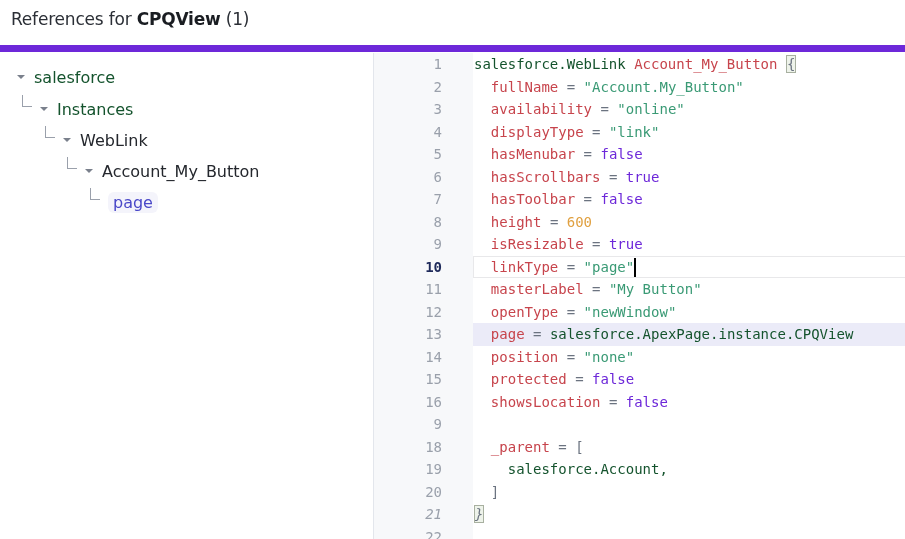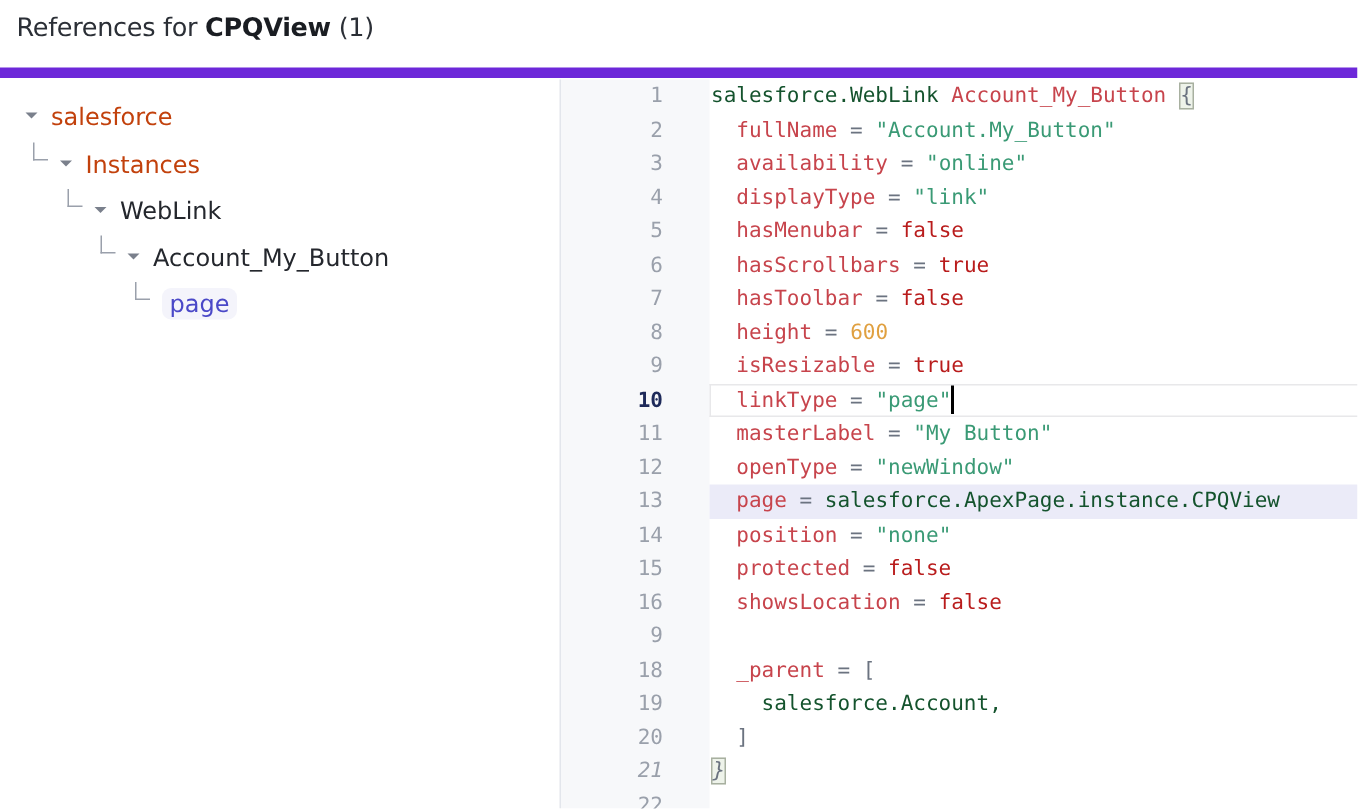--- a/index.html
+++ b/index.html
@@ -6,38 +6,38 @@
   html, body { width: 905px; height: 539px; overflow: hidden; background: #ffffff; }
   body { font-family: "DejaVu Sans", sans-serif; position: relative; }
   .header { position: absolute; left: 0; top: 0; width: 905px; height: 52px; border-bottom: 7px solid #6d28d9; }
   .title { position: absolute; left: 11px; top: 9px; font-size: 17px; color: #2b2f36; letter-spacing: -0.2px; white-space: nowrap; }
   .title b { font-weight: bold; color: #1a1d22; }
   .tree { position: absolute; left: 0; top: 53px; width: 373px; height: 486px; }
   .tnode { position: absolute; height: 24px; display: flex; align-items: center; white-space: nowrap; }
   .caret { display: inline-block; width: 0; height: 0; border-left: 4px solid transparent; border-right: 4px solid transparent; border-top: 4px solid #7a808c; margin-right: 9px; }
   .elbow { position: absolute; width: 10px; height: 12px; border-left: 1px solid #9aa0ab; border-bottom: 1px solid #9aa0ab; }
   .tlabel { font-size: 16px; }
-  .muted { color: #c2410c; }
+  .muted { color: #14532d; }
   .dark { color: #24272d; }
   .selected { color: #4a48c8; background: #f4f4fb; border-radius: 6px; padding: 1px 5px; }
   .divider { position: absolute; left: 373px; top: 53px; width: 1px; height: 486px; background: #e3e6ec; }
   .gutter { position: absolute; left: 374px; top: 53px; width: 99px; height: 486px; background: #f7f8fa; }
   .editor { position: absolute; left: 374px; top: 53px; width: 531px; height: 486px; font-family: "DejaVu Sans Mono", monospace; font-size: 14px; }
   .line { position: absolute; left: 0; width: 531px; height: 22.5px; display: flex; align-items: center; }
   .ln { width: 68px; text-align: right; color: #9aa0ab; font-size: 14px; padding-right: 0; }
   .ln.active { color: #1e2a5a; font-weight: bold; }
   .code { position: absolute; left: 100px; white-space: pre; height: 22.5px; line-height: 22.5px; }
   .hl { background: #ebebf8; }
   .active-line-box { position: absolute; left: 99px; right: 0; top: 0; bottom: 0; border: 1px solid #e8e8ea; border-right: none; }
   .kr { color: #c7444c; }
   .s { color: #3a9a75; }
   .n { color: #e0a040; }
   .p { color: #6b7380; }
   .id { color: #14532d; }
-  .b { color: #b91c1c; }
+  .b { color: #6d28d9; }
   .brace { border: 1px solid #a8b0a0; background: #eef3ea; color: #6b7380; }
   .cursor { display: inline-block; width: 2px; height: 19px; background: #000; vertical-align: middle; margin-left: 0; }
 </style>
 </head>
 <body>
 
 <div class="header">
   <div class="title">
     <span>References for</span>
     <b>CPQView</b>

